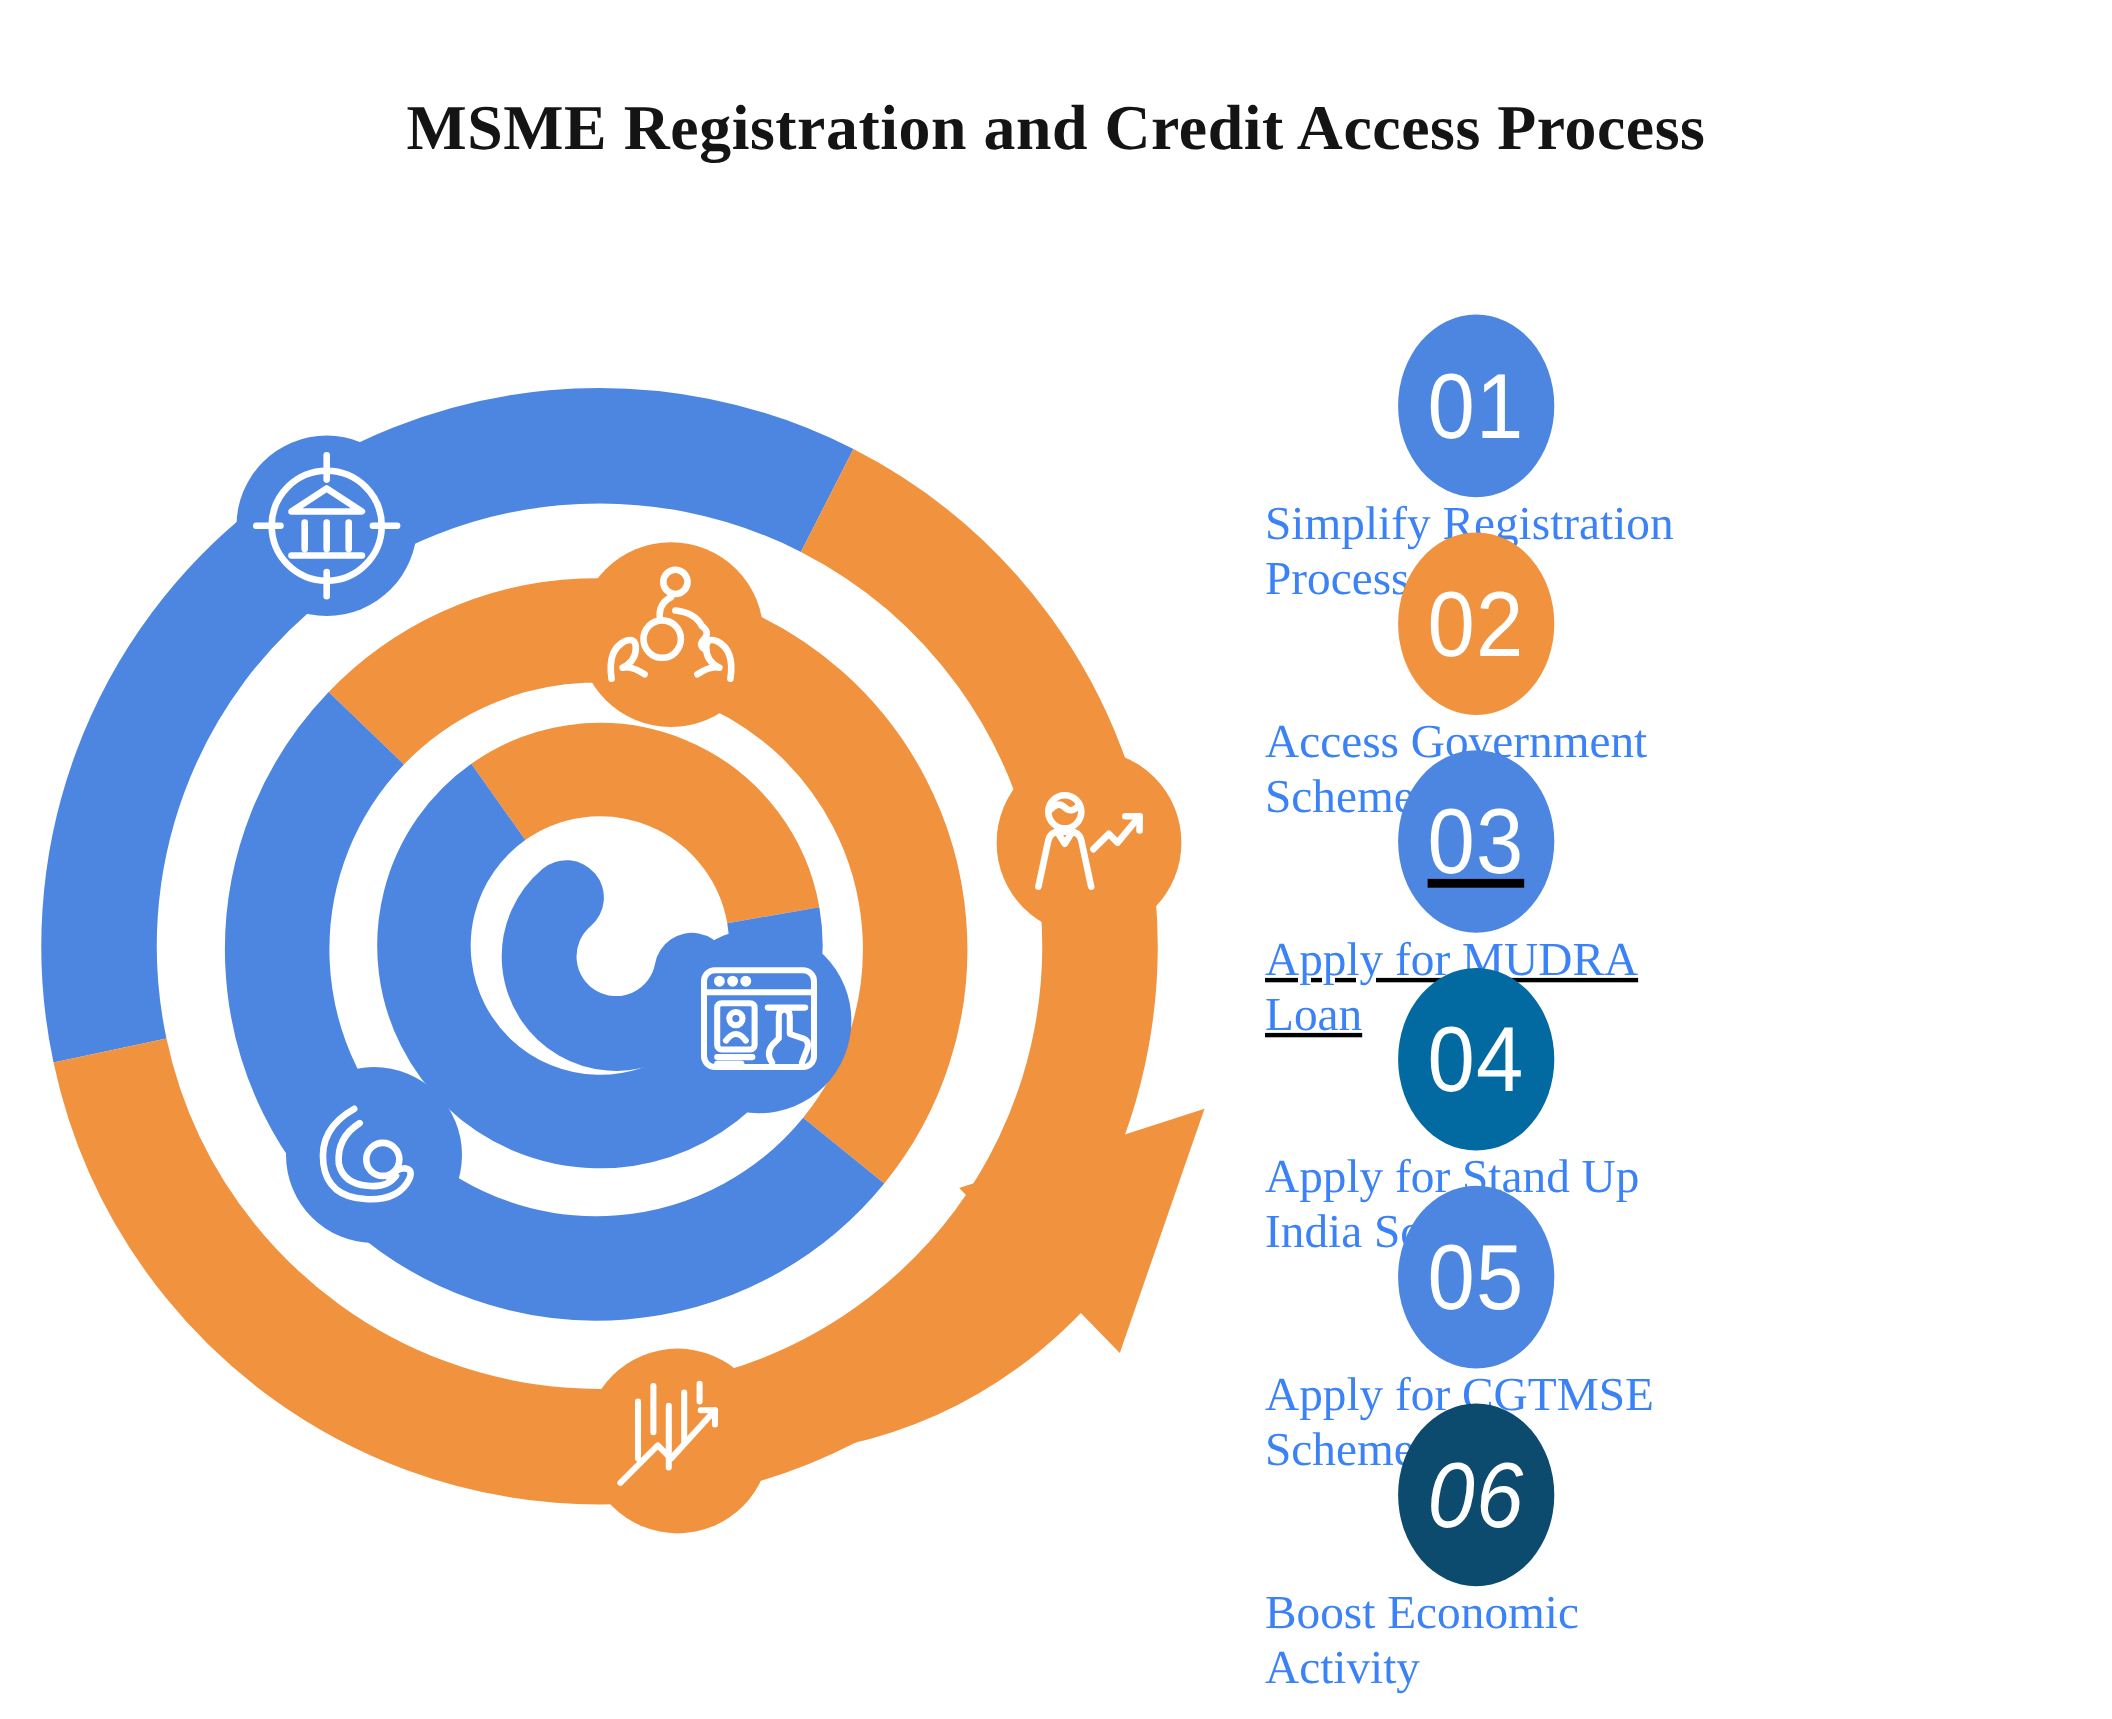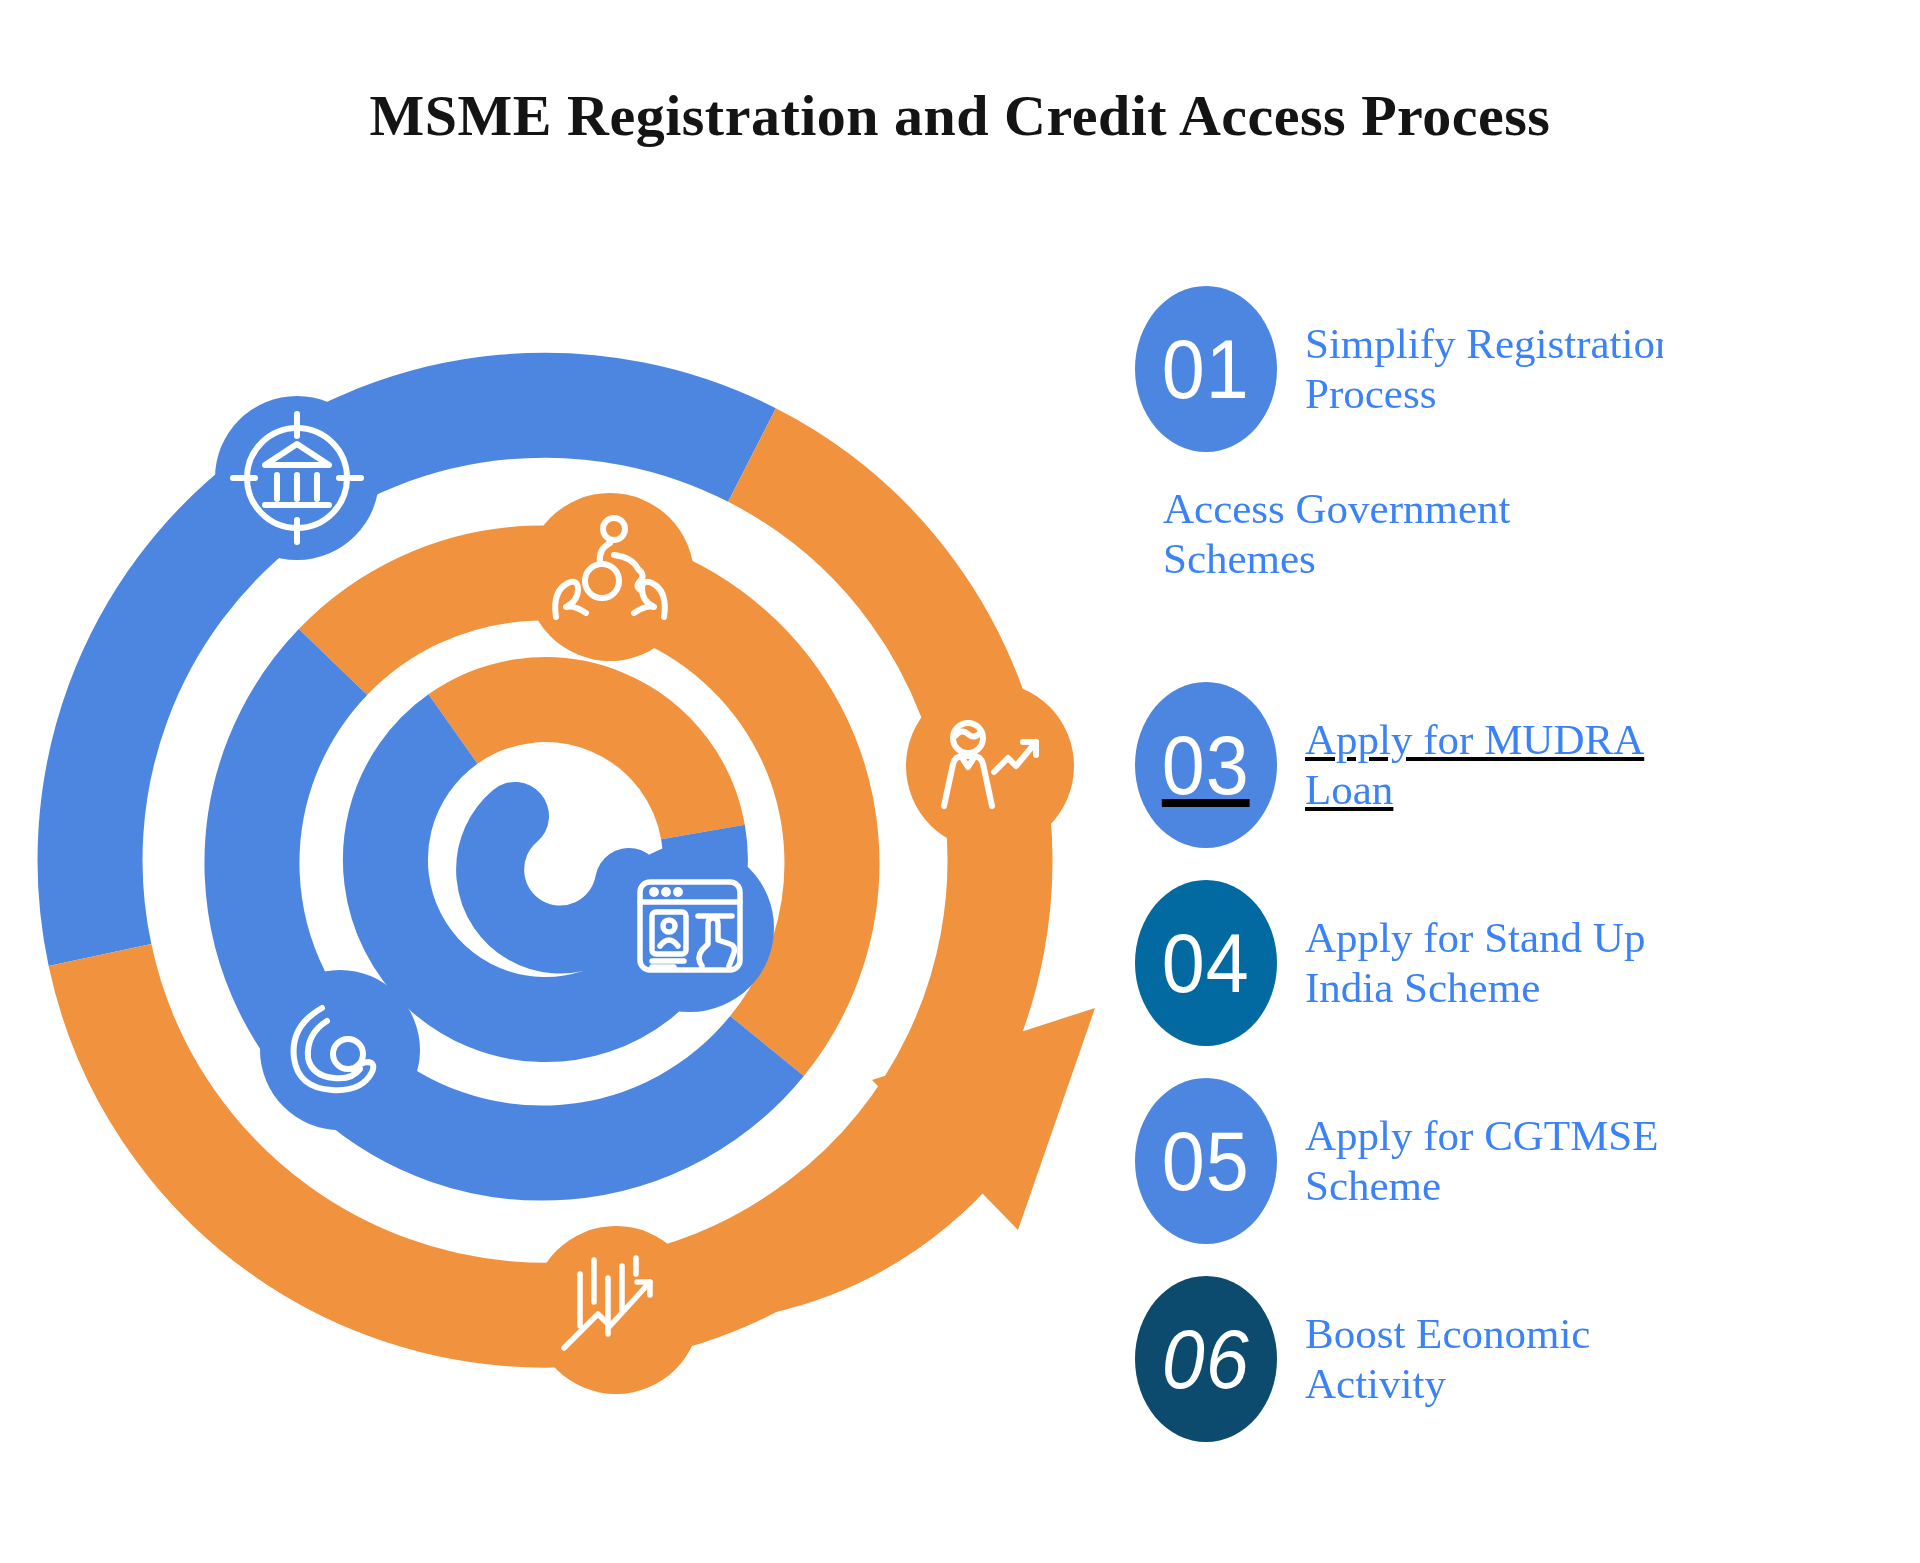--- a/index.html
+++ b/index.html
@@ -2,21 +2,21 @@
 <html><head>
 <meta charset="utf-8">
 <style>
   html,body{margin:0;padding:0;background:#ffffff;}
   .canvas{position:relative;width:1663px;height:1563px;background:#ffffff;overflow:hidden;
           font-family:"Liberation Serif", serif;}
   .page-title{position:absolute;left:0;top:82px;width:1920px;text-align:center;
               font-size:58px;font-weight:700;color:#141414;letter-spacing:.5px;margin:0;}
   .spiral-svg{position:absolute;left:0;top:0;}
   .steps{position:absolute;left:1122px;top:0;width:760px;}
-  .step{position:absolute;left:13px;display:flex;align-items:center;}
+  .step{position:absolute;left:0;display:flex;align-items:center;flex-direction:column;}
   .step-circle{width:142px;height:166px;border-radius:50%;flex:0 0 auto;
                display:flex;align-items:center;justify-content:center;}
   .step-num{color:#ffffff;font-family:"Liberation Sans", sans-serif;font-weight:100;
             font-size:84px;line-height:1;letter-spacing:1px;transform:scaleX(.92);}
   .step-label{margin-left:28px;width:412px;font-size:43px;line-height:1.17;color:#3b82f6;}
   .s1{top:286px;} .s2{top:484px;} .s3{top:682px;text-decoration:underline;} .s4{top:880px;} .s5{top:1078px;} .s6{top:1276px;}
 </style>
 </head>
 <body>
 
@@ -115,20 +115,23 @@
   <div class="steps">
 
     <div class="step s1">
       <div class="step-circle" style="background: rgb(77, 134, 224);">
         <span class="step-num">01</span>
       </div>
       <div class="step-label">Simplify Registration Process</div>
     </div>
 
     <div class="step s2">
+      <div class="step-circle" style="background: rgb(240, 146, 62);">
+        <span class="step-num">02</span>
+      </div>
       <div class="step-label">Access Government Schemes</div>
     </div>
 
     <div class="step s3">
       <div class="step-circle" style="background: rgb(77, 134, 224);">
         <span class="step-num">03</span>
       </div>
       <div class="step-label">Apply for MUDRA Loan</div>
     </div>
 

